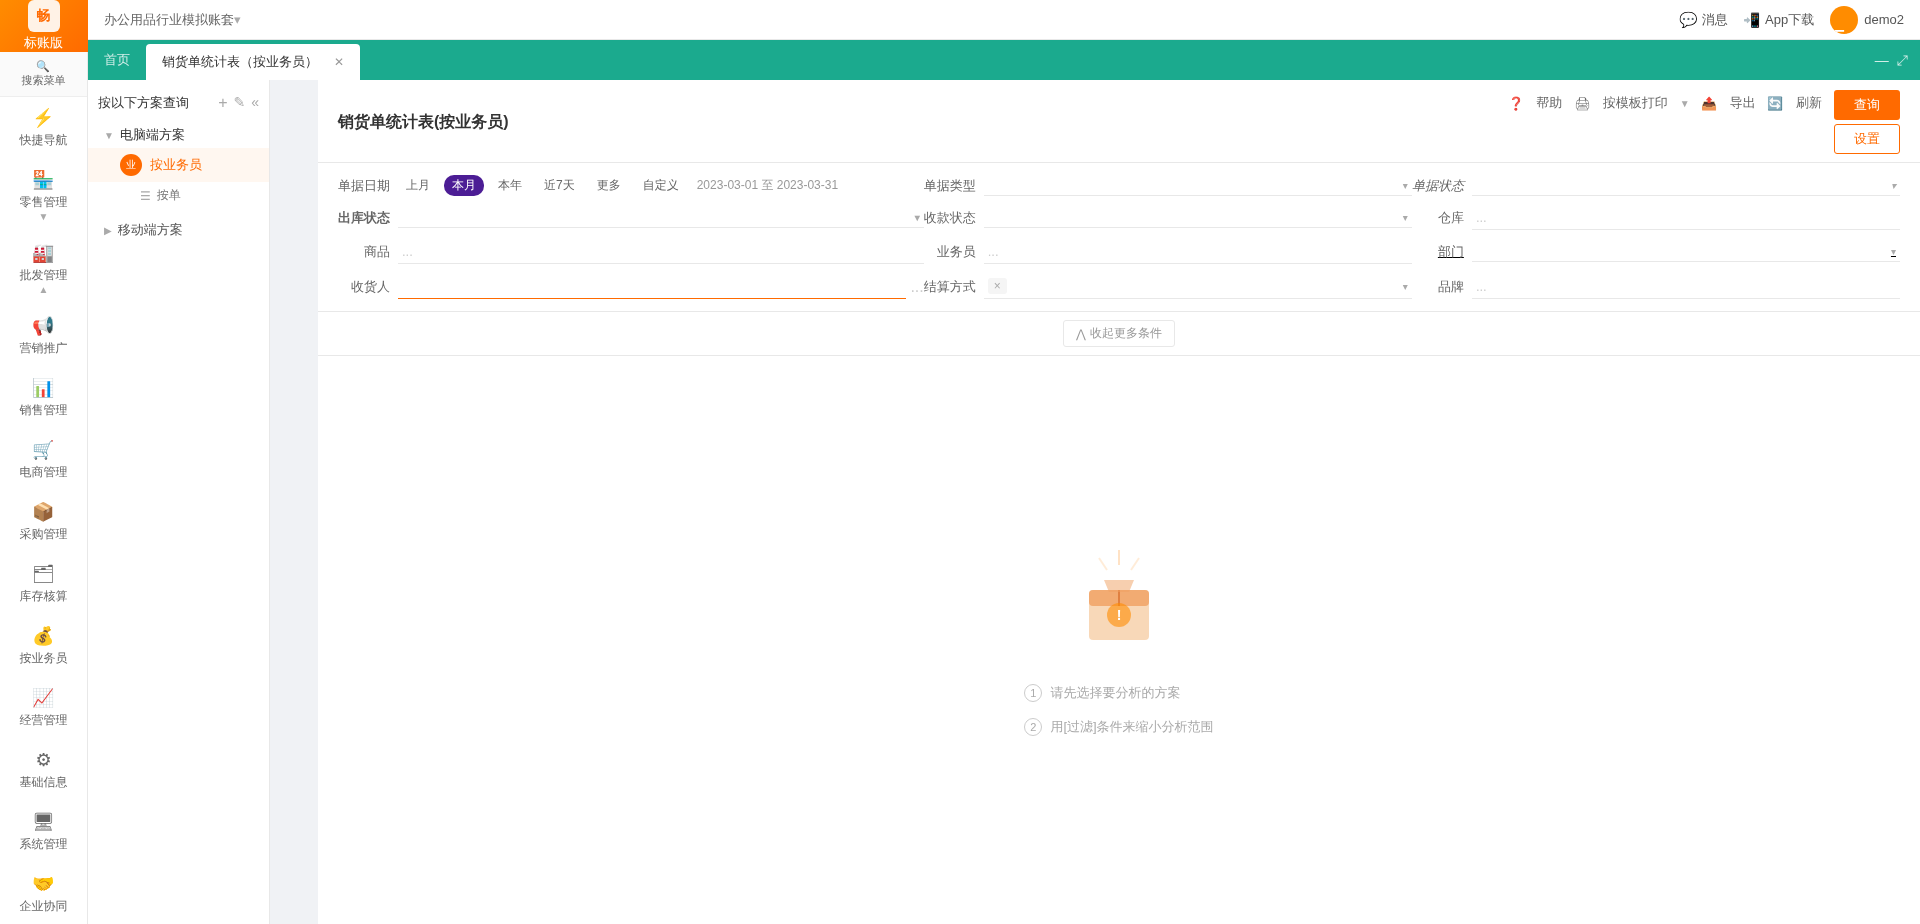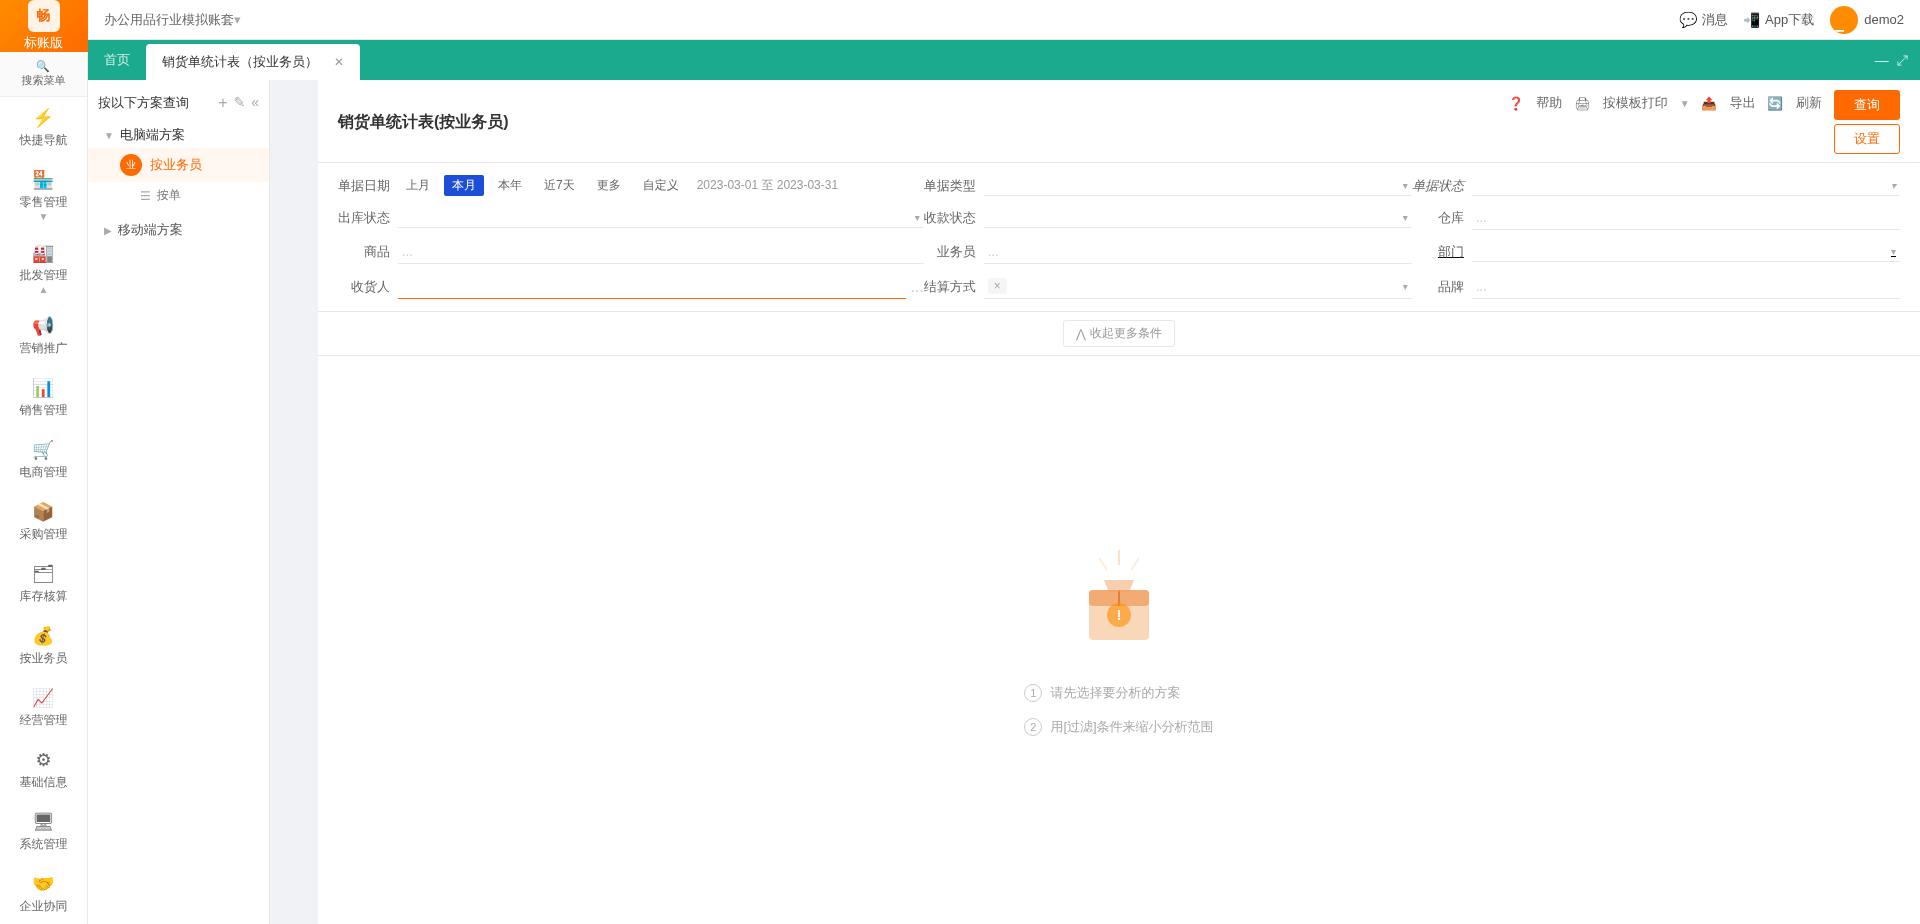--- a/index.html
+++ b/index.html
@@ -66,21 +66,21 @@
     .filter-label { color: #666; font-size: 13px; white-space: nowrap; min-width: 60px; text-align: right; padding-right: 8px; }
     .filter-input { flex: 1; border: none; border-bottom: 1px solid #e8e8e8; padding: 4px 4px; font-size: 13px; color: #333; outline: none; background: transparent; }
     .filter-input.active-border { border-bottom-color: #ff6a00; }
     .filter-select { flex: 1; border: none; border-bottom: 1px solid #e8e8e8; padding: 4px 4px; font-size: 13px; color: #333; background: transparent; display: flex; align-items: center; justify-content: space-between; cursor: pointer; }
     .filter-select .placeholder { color: #ccc; }
     .filter-dots { color: #ccc; font-size: 16px; margin-left: 4px; cursor: pointer; }
 
     
     .date-filter { display: flex; align-items: center; gap: 6px; flex: 1; }
     .date-tab { padding: 2px 8px; border-radius: 3px; cursor: pointer; font-size: 12px; color: #666; }
-    .date-tab.active { background: #1d4ed8; color: #fff; border-radius: 2px; }
+    .date-tab.active { background: #4c1d95; color: #fff; border-radius: 10px; }
     .date-range { font-size: 12px; color: #999; margin-left: 4px; }
 
     .tag-remove { display: inline-flex; align-items: center; background: #f5f5f5; border-radius: 3px; padding: 1px 6px; font-size: 12px; color: #666; }
 
     
     .collapse-row { display: flex; justify-content: center; padding: 8px 0; background: #fff; border-bottom: 1px solid #e8e8e8; }
     .collapse-btn { display: flex; align-items: center; gap: 4px; color: #999; font-size: 12px; cursor: pointer; padding: 4px 12px; border: 1px solid #e8e8e8; border-radius: 3px; }
 
     
     .empty-state { flex: 1; display: flex; flex-direction: column; align-items: center; justify-content: center; background: #fff; }
@@ -311,21 +311,21 @@
           <div class="filter-item" style="flex:1;font-style:italic;">
             <span class="filter-label">单据状态</span>
             <div class="filter-select">
               <span class="placeholder"></span>
               <span class="chevron-icon">▾</span>
             </div>
           </div>
         </div>
 
         <div class="filter-row">
-          <div class="filter-item" style="flex:1.2;">
+          <div class="filter-item" style="flex:1.2;font-weight:bold;">
             <span class="filter-label">出库状态</span>
             <div class="filter-select">
               <span class="placeholder"></span>
               <span class="chevron-icon">▾</span>
             </div>
           </div>
           <div class="filter-item" style="flex:1;">
             <span class="filter-label">收款状态</span>
             <div class="filter-select">
               <span class="placeholder"></span>

